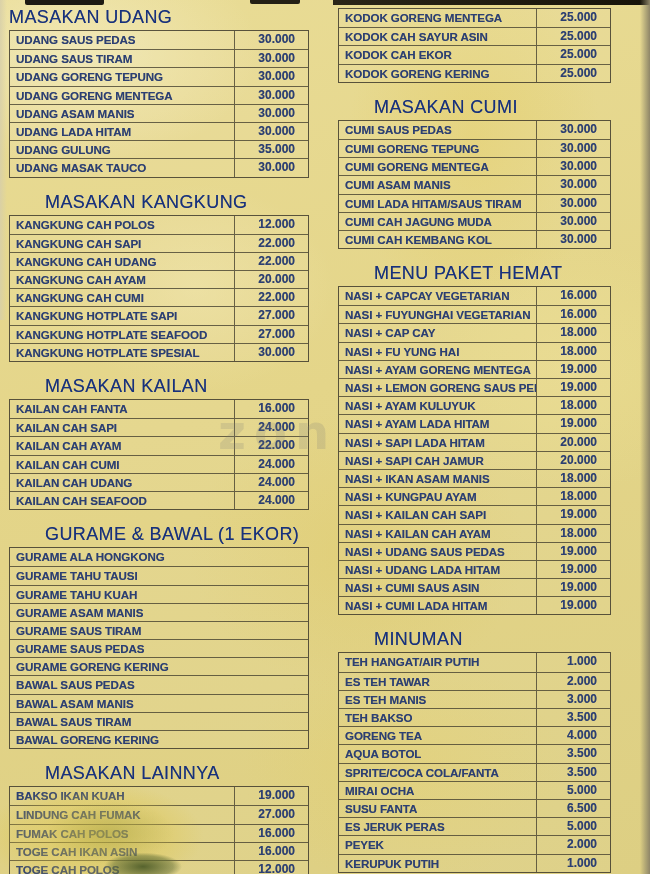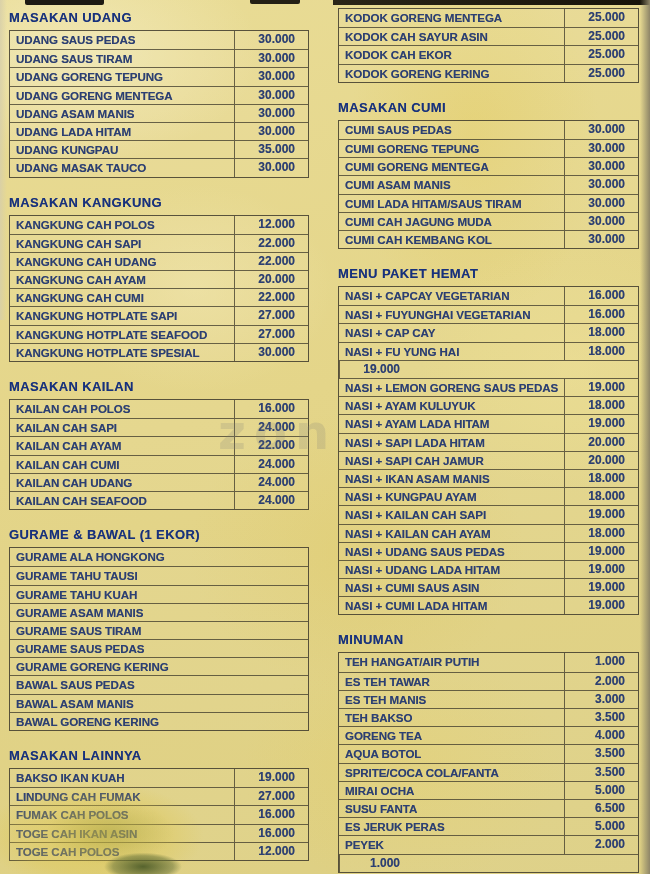--- a/index.html
+++ b/index.html
@@ -10,26 +10,26 @@
       radial-gradient(ellipse 260px 160px at 12% 6%, rgba(248,241,205,0.55), rgba(248,241,205,0) 70%),
       radial-gradient(ellipse 180px 260px at 73% 16%, rgba(226,200,86,0.38), rgba(226,200,86,0) 70%),
       radial-gradient(ellipse 220px 180px at 88% 42%, rgba(240,228,150,0.40), rgba(240,228,150,0) 70%),
       radial-gradient(ellipse 240px 200px at 55% 63%, rgba(222,198,92,0.30), rgba(222,198,92,0) 70%),
       radial-gradient(ellipse 200px 150px at 30% 33%, rgba(246,238,190,0.35), rgba(246,238,190,0) 70%),
       radial-gradient(ellipse 230px 170px at 62% 88%, rgba(228,206,100,0.35), rgba(228,206,100,0) 70%),
       linear-gradient(165deg,#e9dc96 0%, #e4d589 45%, #ddcf83 100%);
   }
   .col{position:absolute;top:8px;}
   .col-left{left:9px;width:300px;}
-  .col-right{left:338px;width:301px;}
+  .col-right{left:338px;width:273px;}
   .section{margin:0;}
-  .section + .section .sec-title{margin-top:15px;}
+  .section + .section .sec-title{margin-top:15px;margin-left:36px;}
   .sec-title{
     height:19px;line-height:19px;margin-bottom:3px;
-    font-size:13px;font-weight:bold;letter-spacing:0.4px;
+    font-size:18px;font-weight:normal;letter-spacing:0.4px;
     color:#17317c;text-shadow:0 0 0.6px rgba(23,49,124,0.55);
     white-space:nowrap;
   }
   .section.no-title{margin-top:0;}
   .menu-table{
     border:1.5px solid rgba(62,58,44,0.85);
     background:rgba(255,255,255,0.05);
   }
   .row{display:flex;height:18.2px;box-sizing:border-box;}
   .row + .row{border-top:1px solid rgba(70,65,48,0.8);}
@@ -104,21 +104,21 @@
           </div>
           <div class="row">
             <div class="cell-name">UDANG ASAM MANIS</div>
             <div class="cell-price">30.000</div>
           </div>
           <div class="row">
             <div class="cell-name">UDANG LADA HITAM</div>
             <div class="cell-price">30.000</div>
           </div>
           <div class="row">
-            <div class="cell-name">UDANG KUNGPAU</div>
+            <div class="cell-name">UDANG GULUNG</div>
             <div class="cell-price">35.000</div>
           </div>
           <div class="row">
             <div class="cell-name">UDANG MASAK TAUCO</div>
             <div class="cell-price">30.000</div>
           </div>
         </div>
       </div>
       <div class="section">
         <div class="sec-title">MASAKAN KANGKUNG</div>
@@ -154,21 +154,21 @@
           <div class="row">
             <div class="cell-name">KANGKUNG HOTPLATE SPESIAL</div>
             <div class="cell-price">30.000</div>
           </div>
         </div>
       </div>
       <div class="section">
         <div class="sec-title">MASAKAN KAILAN</div>
         <div class="menu-table">
           <div class="row">
-            <div class="cell-name">KAILAN CAH POLOS</div>
+            <div class="cell-name">KAILAN CAH FANTA</div>
             <div class="cell-price">16.000</div>
           </div>
           <div class="row">
             <div class="cell-name">KAILAN CAH SAPI</div>
             <div class="cell-price">24.000</div>
           </div>
           <div class="row">
             <div class="cell-name">KAILAN CAH AYAM</div>
             <div class="cell-price">22.000</div>
           </div>
@@ -208,20 +208,23 @@
             <div class="cell-name">GURAME SAUS PEDAS</div>
           </div>
           <div class="row no-price">
             <div class="cell-name">GURAME GORENG KERING</div>
           </div>
           <div class="row no-price">
             <div class="cell-name">BAWAL SAUS PEDAS</div>
           </div>
           <div class="row no-price">
             <div class="cell-name">BAWAL ASAM MANIS</div>
+          </div>
+          <div class="row no-price">
+            <div class="cell-name">BAWAL SAUS TIRAM</div>
           </div>
           <div class="row no-price">
             <div class="cell-name">BAWAL GORENG KERING</div>
           </div>
         </div>
       </div>
       <div class="section">
         <div class="sec-title">MASAKAN LAINNYA</div>
         <div class="menu-table">
           <div class="row">
@@ -314,20 +317,21 @@
           </div>
           <div class="row">
             <div class="cell-name">NASI + CAP CAY</div>
             <div class="cell-price">18.000</div>
           </div>
           <div class="row">
             <div class="cell-name">NASI + FU YUNG HAI</div>
             <div class="cell-price">18.000</div>
           </div>
           <div class="row">
+            <div class="cell-name">NASI + AYAM GORENG MENTEGA</div>
             <div class="cell-price">19.000</div>
           </div>
           <div class="row">
             <div class="cell-name">NASI + LEMON GORENG SAUS PEDAS</div>
             <div class="cell-price">19.000</div>
           </div>
           <div class="row">
             <div class="cell-name">NASI + AYAM KULUYUK</div>
             <div class="cell-price">18.000</div>
           </div>
@@ -418,20 +422,21 @@
           </div>
           <div class="row">
             <div class="cell-name">ES JERUK PERAS</div>
             <div class="cell-price">5.000</div>
           </div>
           <div class="row">
             <div class="cell-name">PEYEK</div>
             <div class="cell-price">2.000</div>
           </div>
           <div class="row">
+            <div class="cell-name">KERUPUK PUTIH</div>
             <div class="cell-price">1.000</div>
           </div>
         </div>
       </div>
     </div>
 
   <div class="edge-artifact bar-a"></div>
   <div class="edge-artifact bar-b"></div>
   <div class="edge-artifact bar-c"></div>
   <div class="edge-artifact edge-right"></div>

